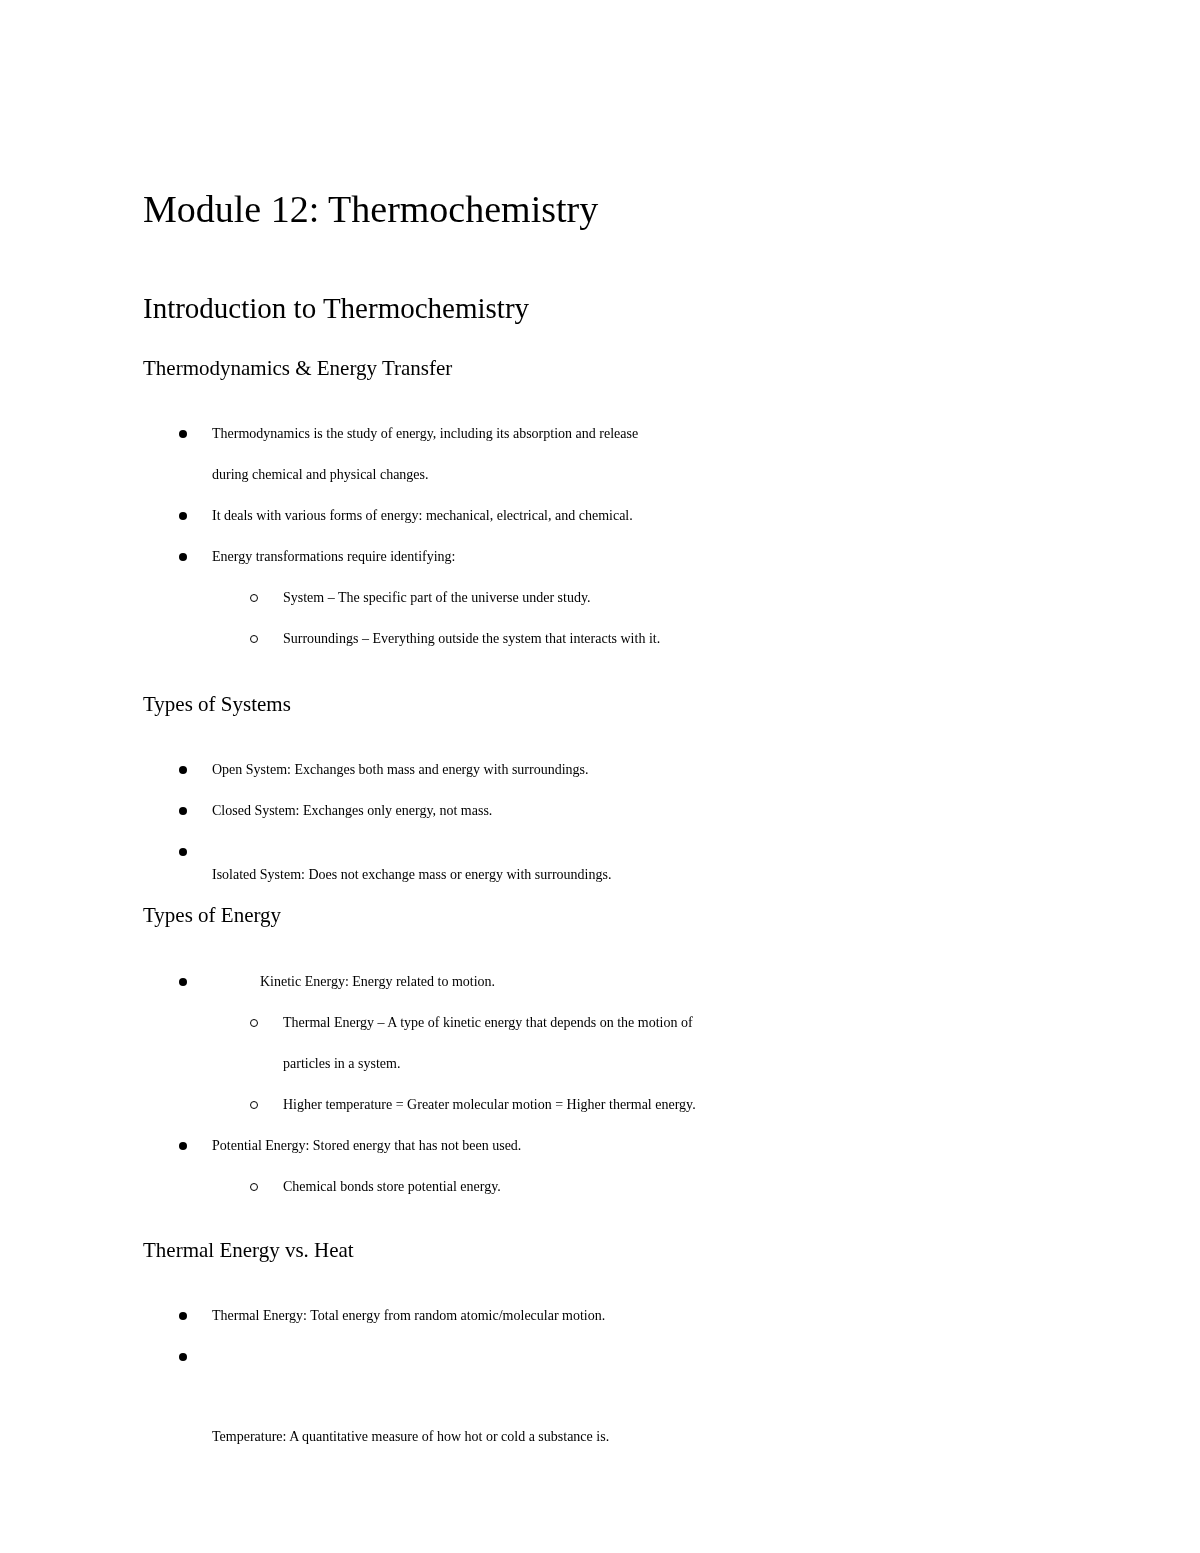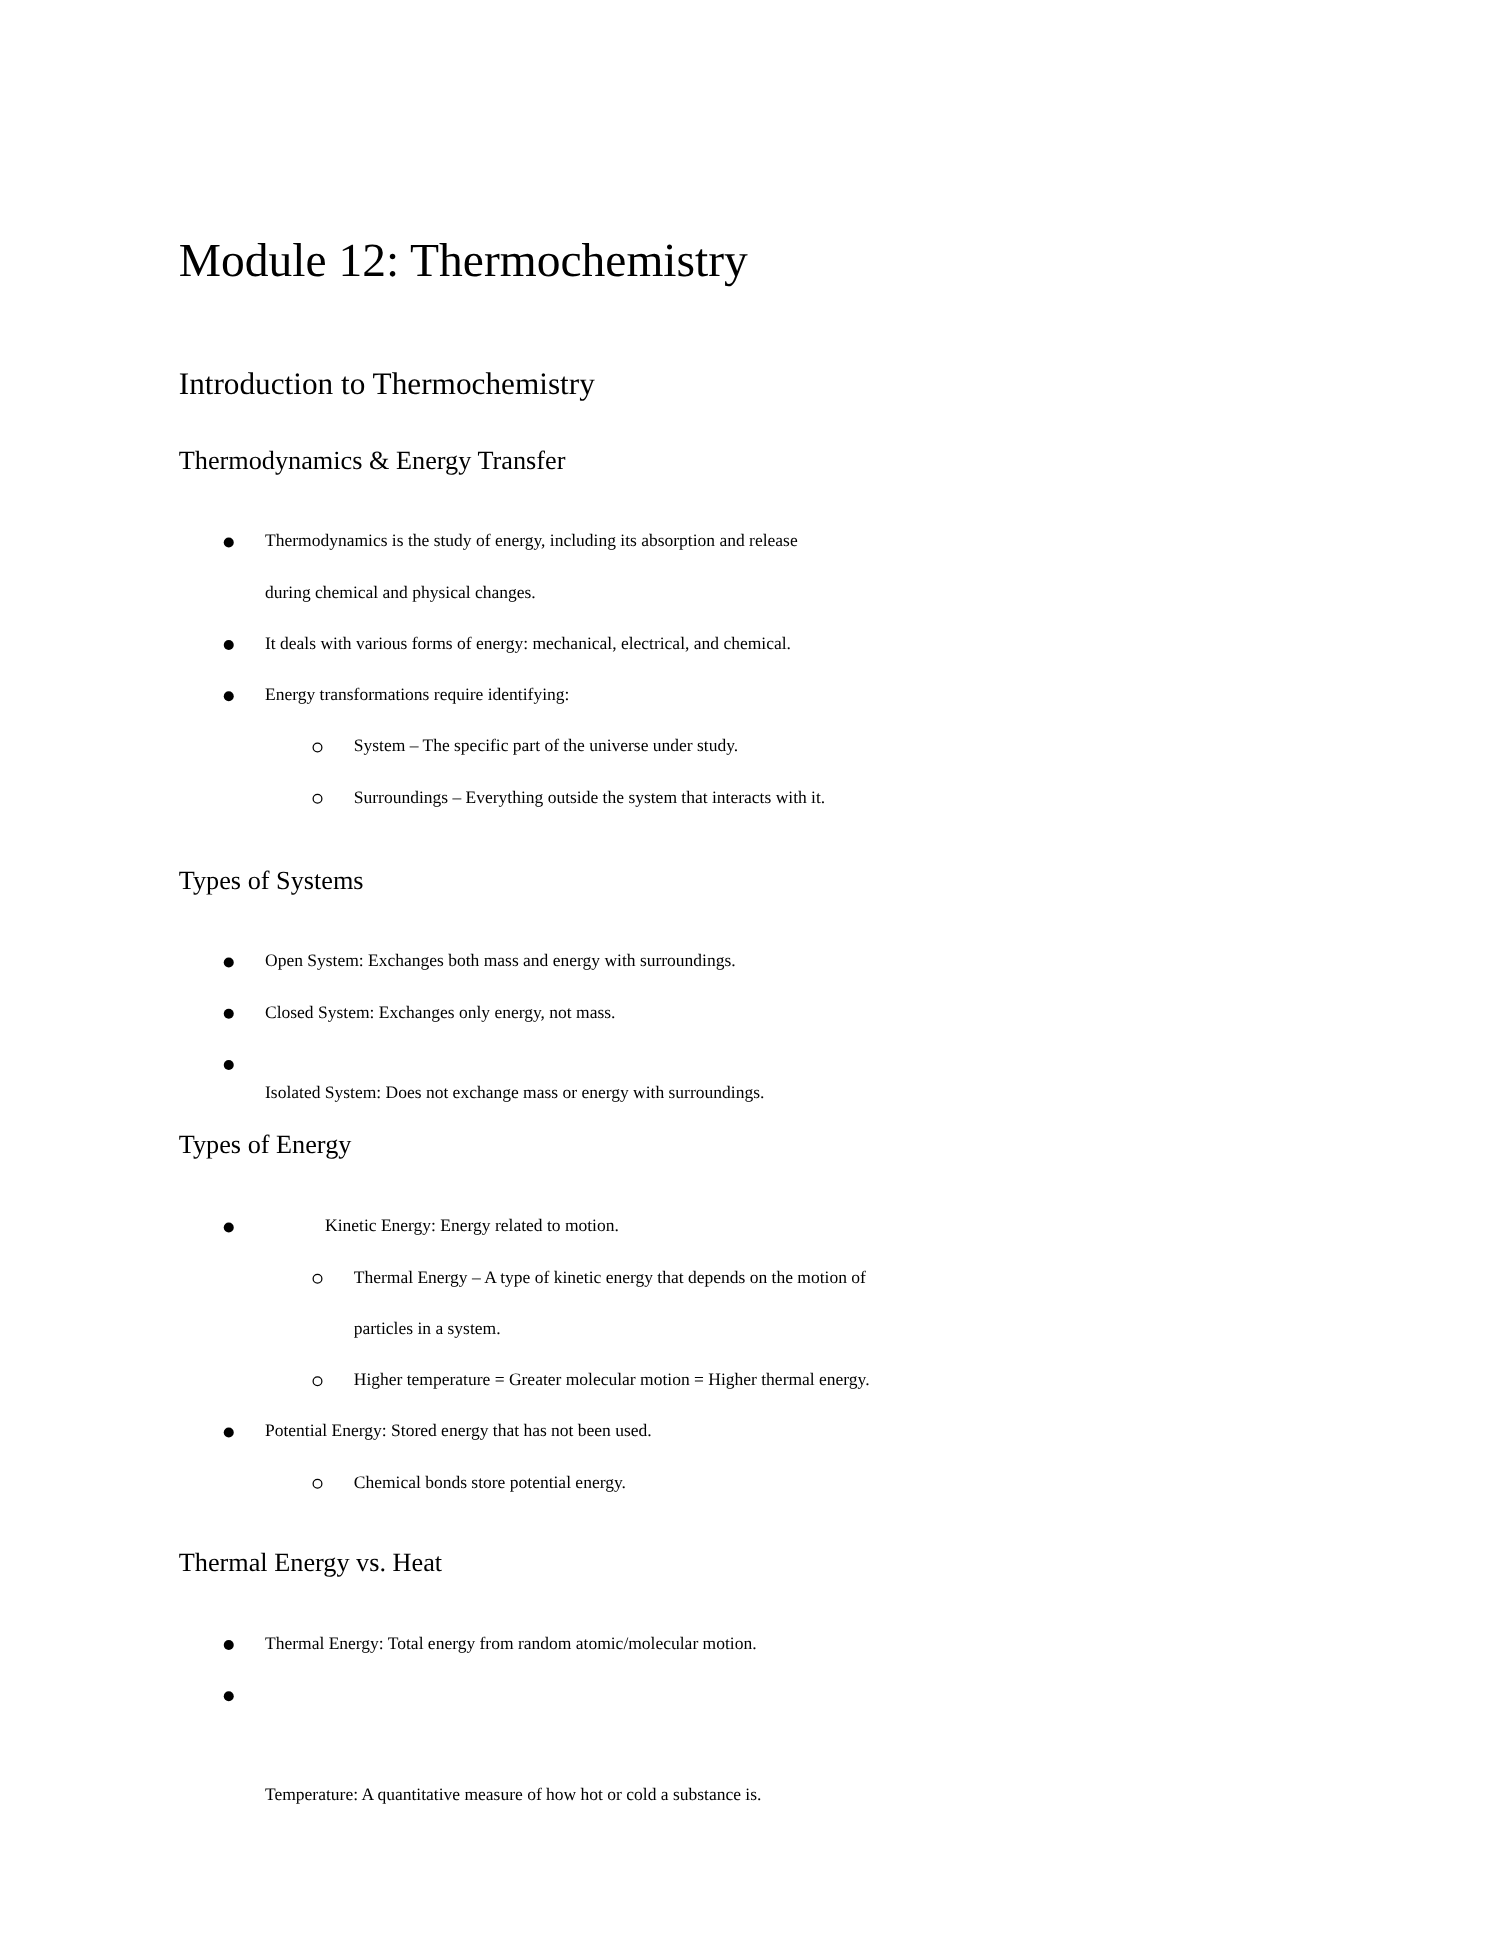--- a/index.html
+++ b/index.html
@@ -11,21 +11,21 @@
   .page { position: absolute; left: 0; top: 0; width: 992px; height: 1553px; }
   .title {
     position: absolute; left: 143px; top: 184px;
     font-family: "Liberation Serif", serif;
     font-size: 38px; line-height: 50px; font-weight: normal; margin: 0;
     white-space: nowrap;
   }
   .h2 {
     position: absolute; left: 143px; top: 288px;
     font-family: "Liberation Serif", serif;
-    font-size: 25px; line-height: 40px; font-weight: normal; margin: 0;
+    font-size: 29px; line-height: 40px; font-weight: normal; margin: 0;
     white-space: nowrap;
   }
   .h3 {
     position: absolute; left: 143px;
     font-family: "Liberation Serif", serif;
     font-size: 21px; line-height: 30px; font-weight: normal; margin: 0;
     white-space: nowrap;
   }
   .item {
     position: absolute;

